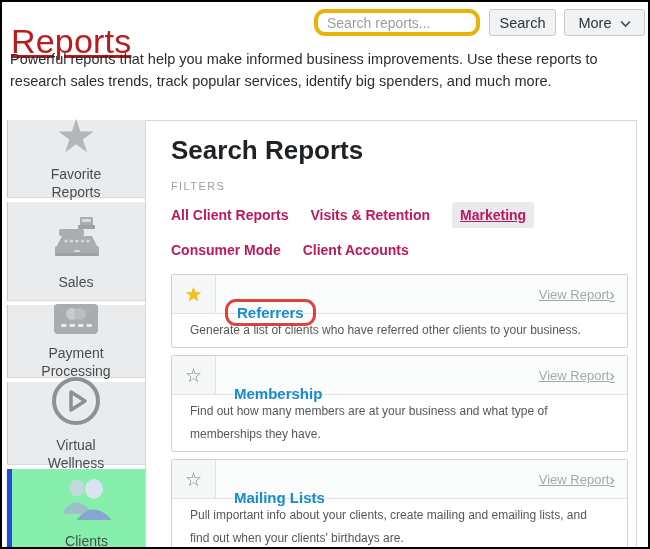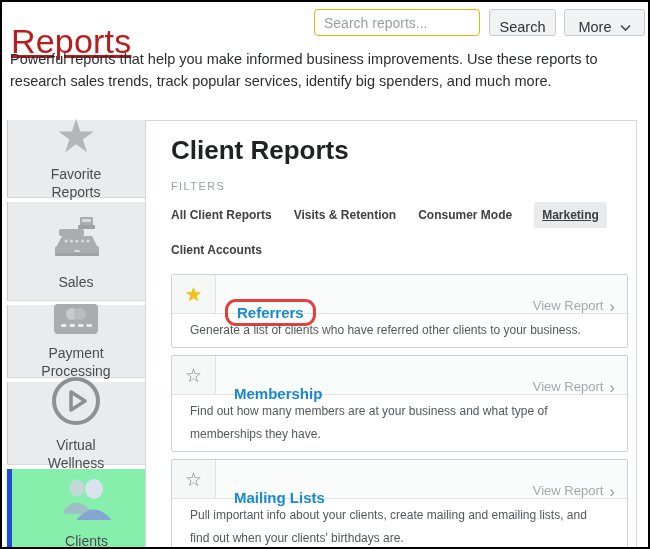--- a/index.html
+++ b/index.html
@@ -8,29 +8,29 @@
     position:relative; width:650px; height:549px;
     border:2px solid #000; background:#fff; overflow:hidden;
   }
   
   .page-title {
     position:absolute; left:9px; top:20px;
     font-size:34px; font-weight:400; color:#b91c1c; letter-spacing:0.2px;text-decoration:underline;
   }
   .search-input {
     position:absolute; left:312px; top:7px; width:166px; height:27px;
-    border:1px solid #eab308; border-radius:4px; padding:4px 9px;
+    border:4px solid #eab308; border-radius:11px; padding:4px 9px;
     font-size:14px; color:#333; font-family:"Liberation Sans",sans-serif;
   }
   .search-input::placeholder { color:#9a9ea1; }
   .btn {
     position:absolute; top:7px; height:27px;
     background:#f0f2f3; border:1px solid #c6cacc; border-radius:3px;
     font-size:14.5px; color:#2f3335; font-family:"Liberation Sans",sans-serif;
-    display:flex; align-items:flex-end; justify-content:center; gap:8px; cursor:pointer;
+    display:flex; align-items:center; justify-content:center; gap:8px; cursor:pointer;
   }
   .btn-search { left:487px; width:67px; }
   .btn-more   { left:562px; width:81px; }
   .page-desc {
     position:absolute; left:8px; top:46px; width:602px;
     font-size:14.5px; line-height:22px; color:#2b2d2e;
   }
   
   .sidebar {
     position:absolute; left:5px; top:118px; width:138px;
@@ -54,21 +54,21 @@
     background:#fff; border:1px solid #d4d7d8;
     padding:14px 0 0 25px;
   }
   .main-title { font-size:26px; font-weight:700; color:#1f2224; margin-bottom:14px; }
   .filters-label { font-size:11px; color:#9aa0a3; letter-spacing:1.4px; margin-bottom:10px; }
   .filters {
     width:460px; display:flex; flex-wrap:wrap; column-gap:22px; row-gap:12px;
     align-items:center;
   }
   .filter-link {
-    font-size:12px; font-weight:700; color:#404040; text-decoration:none; cursor:pointer;
+    font-size:14px; font-weight:700; color:#be185d; text-decoration:none; cursor:pointer;
     line-height:20px;
   }
   .filter-link.active {
     background:#e8eaeb; border-radius:3px; padding:3px 8px; text-decoration:underline;
   }
   
   .report-list { margin-top:14px; width:457px; }
   .report-item { border:1px solid #cdd1d3; border-radius:2px; margin-bottom:7px; background:#fff; }
   .report-header { display:flex; height:38px; background:#fafbfb; }
   .star-cell {
@@ -77,22 +77,22 @@
   }
   .star-icon { font-size:19px; line-height:19px; }
   .star-icon.filled::before { content:"★"; color:#f2c216; text-shadow:0 0 1px #d6a90c; }
   .star-icon.outline::before { content:"☆"; color:#7c8184; }
   .title-cell { flex:1; display:flex; align-items:center; padding-left:18px; }
   .report-title { font-size:15px; font-weight:700; color:#1789ce; text-decoration:none; cursor:pointer;margin-top:36px; }
   .annotated {
     border:3px solid #e2403a; border-radius:11px; padding:2px 9px; margin-left:-9px;
   }
   .view-cell {
-    display:flex; align-items:flex-end; gap:6px; padding-right:12px;
-    font-size:13px; color:#a6a9ab; cursor:pointer; white-space:nowrap;
+    display:flex; align-items:center; padding-right:12px;
+    font-size:13px; color:#a6a9ab; cursor:pointer; white-space:nowrap;text-decoration:underline;
   }
   .chev { font-size:17px; line-height:13px; color:#9a9da0; }
   .report-desc {
     border-top:1px solid #e0e2e3; background:#fff;
     padding:5px 18px 5px 18px; font-size:12px; color:#54585a; line-height:23px;
   }
   .report-desc:empty { display:none; }
   .icon-box { height:52px; display:flex; align-items:center; justify-content:center; }
 </style>
 </head>
@@ -176,27 +176,27 @@
           <path d="M5 36 Q18 21 31 36 L31 40 L5 40 Z" fill="#9fc0c6"></path>
           <ellipse cx="35" cy="15" rx="9" ry="10" fill="#d9e3f0"></ellipse>
           <path d="M18 45 Q35 26 52 45 L52 46 L18 46 Z" fill="#87a5d2"></path>
         </svg>
       </div>
       <div class="tile-label">Clients</div>
     </div>
   </div>
 
   <div class="main-panel">
-    <h2 class="main-title">Client Reports</h2>
+    <h2 class="main-title">Search Reports</h2>
     <div class="filters-label">FILTERS</div>
     <div class="filters">
       <a class="filter-link">All Client Reports</a>
       <a class="filter-link">Visits &amp; Retention</a>
+      <a class="filter-link active">Marketing</a>
       <a class="filter-link">Consumer Mode</a>
-      <a class="filter-link active">Marketing</a>
       <a class="filter-link">Client Accounts</a>
     </div>
 
     <div class="report-list">
 
       <div class="report-item">
         <div class="report-header">
           <div class="star-cell">
             <span class="star-icon filled"></span>
           </div>

